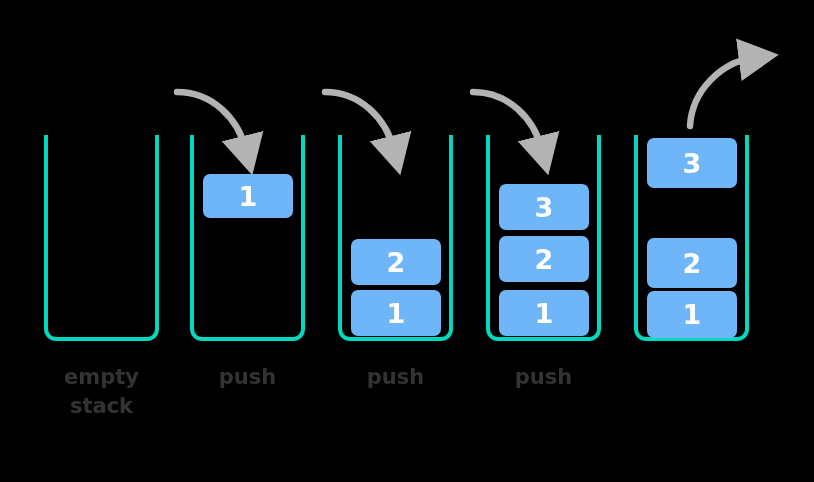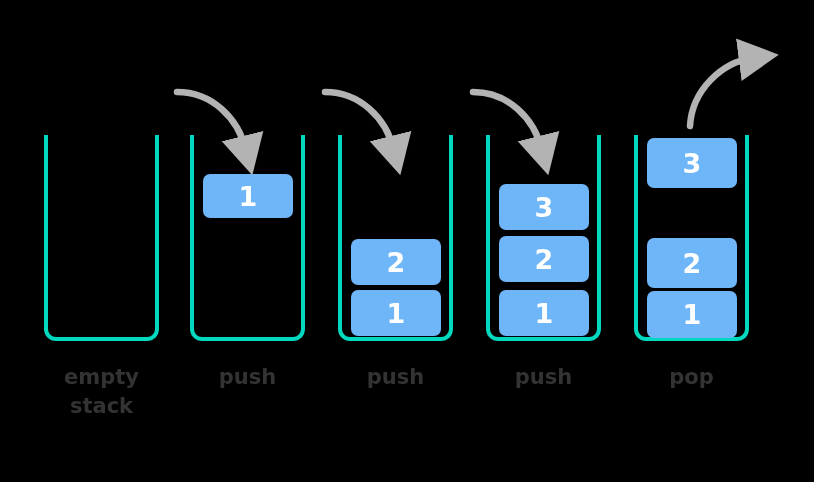--- a/index.html
+++ b/index.html
@@ -105,21 +105,20 @@
     <div class="block" style="--blue:#6eb6f7; left:13px; top:236px; width:90px; height:46px;">2</div>
     <div class="block" style="--blue:#6eb6f7; left:13px; top:290px; width:90px; height:46px;">1</div>
     <div class="caption" style="--label:#333333; left:-12px; top:363px; width:139px;">push</div>
   </div>
 
   <div class="stack-col" style="left:634px; width:115px;">
     <div class="container-shape" style="--teal:#00d9bf; left:0px; top:135px; width:115px; height:206px;"></div>
     <div class="block" style="--blue:#6eb6f7; left:13px; top:138px; width:90px; height:50px;">3</div>
     <div class="block" style="--blue:#6eb6f7; left:13px; top:238px; width:90px; height:50px;">2</div>
     <div class="block" style="--blue:#6eb6f7; left:13px; top:291px; width:90px; height:47px;">1</div>
-    <div class="caption" style="--label:#333333; left:-12px; top:363px; width:139px;">pop</div>
   </div>
 
   <svg class="arrow-layer" viewBox="0 0 814 482" width="814" height="482" xmlns="http://www.w3.org/2000/svg">
     <defs>
       <marker id="ah" markerWidth="7" markerHeight="7" refX="2.2" refY="3.5" orient="auto" markerUnits="strokeWidth">
         <path d="M0,0.2 L6.2,3.5 L0,6.8 Z" fill="#b3b3b3"></path>
       </marker>
     </defs>
 
     <path d="M177,92 C212,92 238,118 246,150" fill="none" stroke="#b3b3b3" stroke-width="6.5" stroke-linecap="round" marker-end="url(#ah)"></path>

